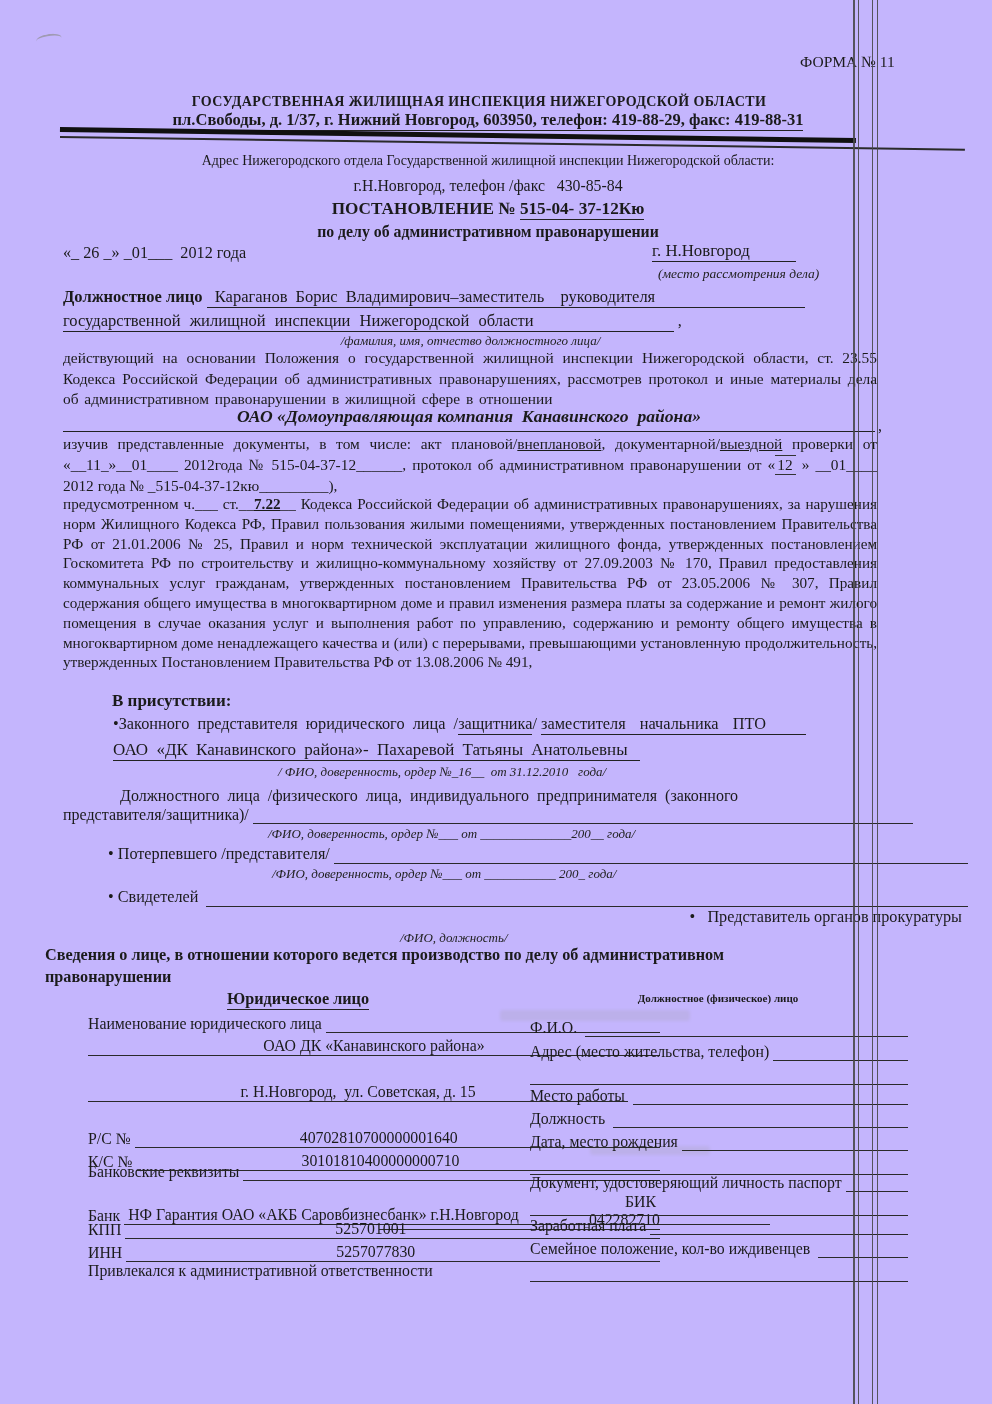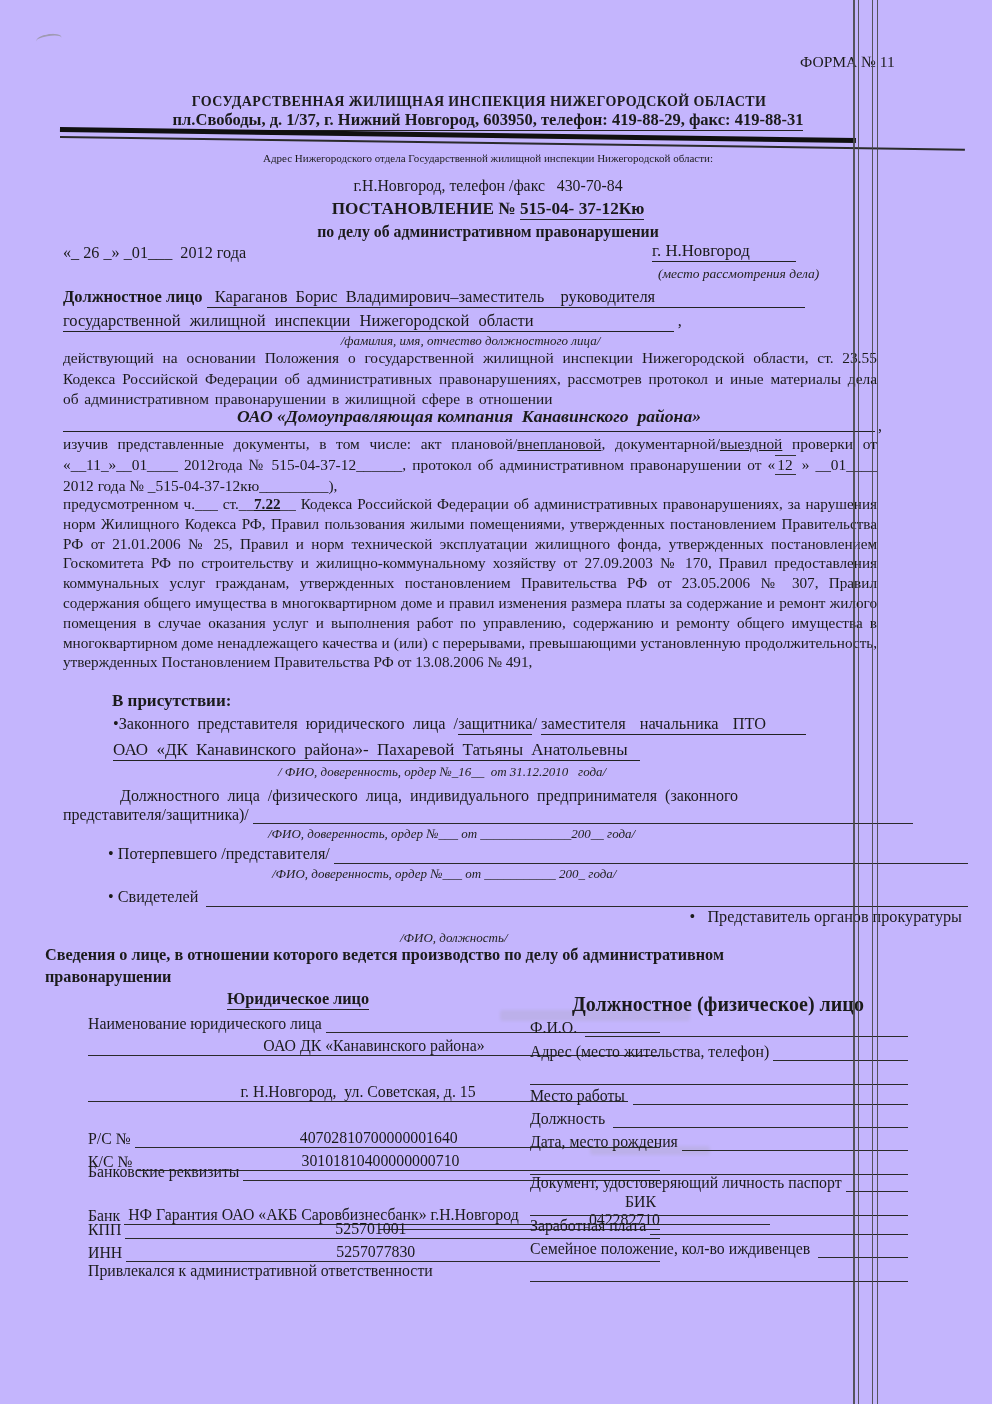--- a/index.html
+++ b/index.html
@@ -35,22 +35,22 @@
   <div class="smudge" style="left:590px;top:1146px;width:120px;height:9px;"></div>
 
   <div class="line" style="left:800px;top:52px;font-size:15.5px;">ФОРМА № 11</div>
 
   <div class="line b c" style="left:34px;top:84px;width:890px;font-size:14px;letter-spacing:.4px;margin-top:9px;">ГОСУДАРСТВЕННАЯ ЖИЛИЩНАЯ ИНСПЕКЦИЯ НИЖЕГОРОДСКОЙ ОБЛАСТИ</div>
   <div class="line c" style="left:43px;top:110px;width:890px;font-size:16.5px;"><span class="b u">пл.Свободы, д. 1/37, г. Нижний Новгород, 603950, телефон: 419-88-29, факс: 419-88-31</span></div>
 
   <div class="rule" style="left:60px;top:127px;width:796px;height:5px;background:#101010;transform:rotate(0.8deg);transform-origin:left top;"></div>
   <div class="rule" style="left:60px;top:136px;width:905px;height:2px;transform:rotate(0.8deg);transform-origin:left top;"></div>
 
-  <div class="line c" style="left:43px;top:152px;width:890px;font-size:11px;">Адрес Нижегородского отдела Государственной жилищной инспекции Нижегородской области:</div>
-  <div class="line c" style="left:43px;top:176px;width:890px;font-size:15.8px;">г.Н.Новгород, телефон /факс   430-70-84</div>
+  <div class="line c" style="left:43px;top:152px;width:890px;font-size:14px;">Адрес Нижегородского отдела Государственной жилищной инспекции Нижегородской области:</div>
+  <div class="line c" style="left:43px;top:176px;width:890px;font-size:15.8px;">г.Н.Новгород, телефон /факс   430-85-84</div>
 
   <div class="line b c" style="left:43px;top:198px;width:890px;font-size:17.2px;"><span>ПОСТАНОВЛЕНИЕ № </span><span class="u">515-04- 37-12Кю</span></div>
   <div class="line b c" style="left:43px;top:222px;width:890px;font-size:15.8px;">по делу об административном правонарушении</div>
 
   <div class="line" style="left:63px;top:243px;font-size:16.2px;">«_ 26 _» _01___  2012 года</div>
   <div class="line" style="left:652px;top:241px;font-size:16.8px;"><span class="u" style="padding-right:46px;">г. Н.Новгород</span></div>
   <div class="cap i" style="left:658px;top:266px;font-size:13.5px;">(место рассмотрения дела)</div>
 
   <div class="line" style="left:63px;top:287px;font-size:16.5px;"><span class="b">Должностное лицо </span><span class="u" style="word-spacing:4px;padding-right:150px;"> Караганов Борис Владимирович–заместитель  руководителя</span></div>
   <div class="line" style="left:63px;top:311px;font-size:16.5px;"><span class="u" style="word-spacing:5px;padding-right:140px;">государственной жилищной инспекции Нижегородской области</span><span> ,</span></div>
@@ -149,21 +149,21 @@
       </div>
     </div>
   <div class="row" style="left:88px;top:1239px;width:572px;">
       <span class="lbl">ИНН</span>
       <div class="fill">
         <span class="val" style="margin-left:210px;">5257077830</span>
       </div>
     </div>
   <div class="line" style="left:88px;top:1261px;font-size:15.8px;">Привлекался к административной ответственности</div>
 
-  <div class="line b c" style="left:528px;top:992px;width:380px;font-size:20px;">Должностное (физическое) лицо</div>
+  <div class="line b c" style="left:528px;top:992px;width:380px;font-size:11px;">Должностное (физическое) лицо</div>
 
   <div class="row" style="left:530px;top:1014px;width:378px;">
       <span class="lbl">Ф.И.О. </span>
       <div class="fill"></div>
     </div>
   <div class="row" style="left:530px;top:1038px;width:378px;">
       <span class="lbl">Адрес (место жительства, телефон)</span>
       <div class="fill"></div>
     </div>
   <div class="row" style="left:530px;top:1062px;width:378px;">

